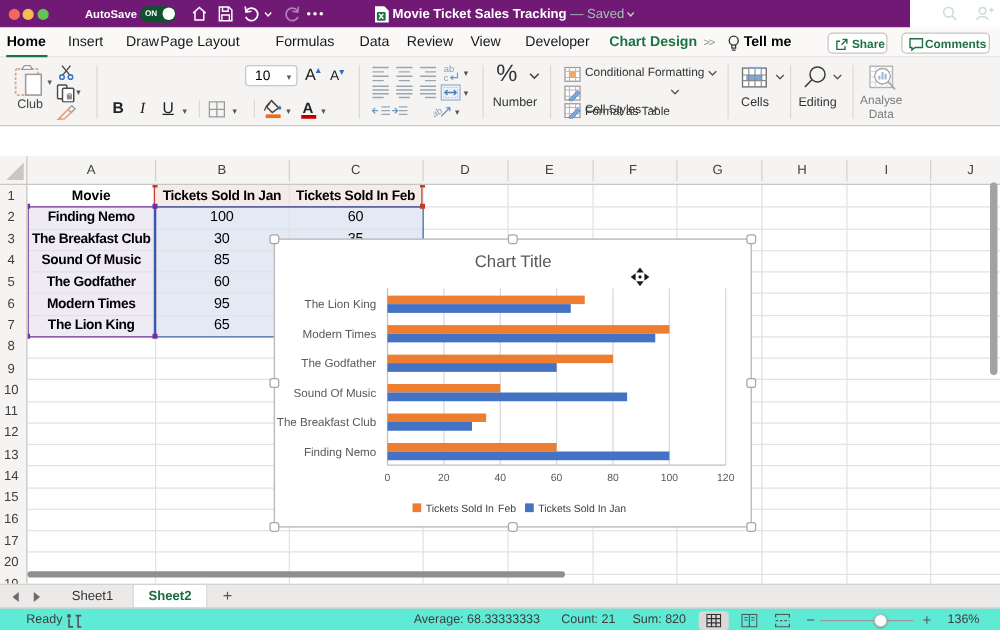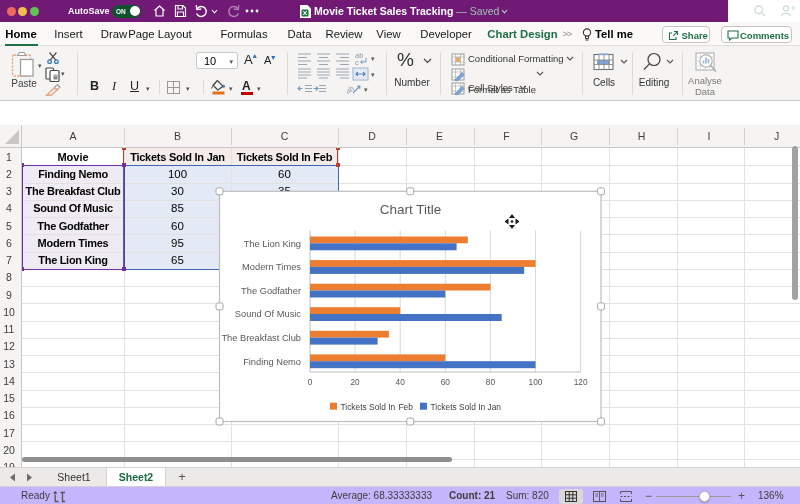--- a/index.html
+++ b/index.html
@@ -44,21 +44,21 @@
   .bold { font-weight:bold; }
   
   #hscroll { left:22px; top:456.5px; width:430px; height:5.5px; border-radius:3px;
     background:#8F8F8F; }
   #vscroll { left:791.5px; top:146px; width:6px; height:154px; border-radius:3px;
     background:#A2A2A2; }
   
   #tabbar { left:0; top:467px; width:800px; height:19px; background:#ECEAE9;
     border-top:1px solid #D5D3D2; }
   
-  #statusbar { left:0; top:486px; width:800px; height:18px; background:#c4b5fd;
+  #statusbar { left:0; top:486px; width:800px; height:18px; background:#5eead4;
     border-top:1px solid #D5D3D2; font-size:10px; color:#3d3d3d; }
   .st { position:absolute; top:0; line-height:18px; white-space:nowrap; }
 </style></head>
 <body>
 <div id="stage">
   <div class="abs" id="titlebar">
     <div class="abs tl" style="left:6.5px; background:#EE6A5F;"></div>
     <div class="abs tl" style="left:18px; background:#F5BD4F;"></div>
     <div class="abs tl" style="left:29.5px; background:#61C454;"></div>
     <div class="abs tbtxt" style="left:68px; font-weight:bold; font-size:9px;">AutoSave</div>
@@ -140,21 +140,21 @@
     </div>
   </div>
   <div class="abs" id="ribbon">
 
     <svg class="abs" style="left:11px; top:5px;" width="24" height="27" viewBox="0 0 24 27">
       <rect x="1.5" y="4" width="18" height="21" rx="1.5" fill="none" stroke="#E3A37E" stroke-width="1.4" stroke-dasharray="2.2 1.4"></rect>
       <path d="M6.5 4.5 L8.5 1.5 H13 L15 4.5 Z" fill="#fff" stroke="#9a9a9a" stroke-width="1.1"></path>
       <rect x="9.5" y="8.5" width="12.5" height="16.5" fill="#fff" stroke="#9a9a9a" stroke-width="1.2"></rect>
     </svg>
     <span class="chev" style="left:38px; top:16px;">▾</span>
-    <span class="rlabel" style="left:24px; top:31.5px; font-size:10px; color:#3d3d3d;">Paste</span>
+    <span class="rlabel" style="left:24px; top:31.5px; font-size:10px; color:#3d3d3d;">Club</span>
     <svg class="abs" style="left:47px; top:6px;" width="12" height="12" viewBox="0 0 12 12">
       <path d="M2.6 0.5 L9 8.3 M9.4 0.5 L3 8.3" stroke="#4a4a4a" stroke-width="1.2"></path>
       <circle cx="2.6" cy="9.7" r="1.8" fill="none" stroke="#3B78C4" stroke-width="1.3"></circle>
       <circle cx="9.4" cy="9.7" r="1.8" fill="none" stroke="#3B78C4" stroke-width="1.3"></circle>
     </svg>
     <svg class="abs" style="left:45px; top:21px;" width="15" height="15" viewBox="0 0 15 15">
       <rect x="1" y="1" width="7.5" height="11" rx="1" fill="#fff" stroke="#4a4a4a" stroke-width="1.2"></rect>
       <rect x="5" y="3.5" width="9" height="11" rx="1" fill="#fff" stroke="#4a4a4a" stroke-width="1.2"></rect>
       <rect x="8.5" y="7.5" width="4" height="5" fill="#888"></rect>
       <path d="M8.5 7.5 L10.5 9 L12.5 7.5" stroke="#fff" stroke-width="0.7" fill="none"></path>
@@ -497,21 +497,21 @@
     <span class="abs" style="left:136px; top:3px; transform:translateX(-50%); font-size:10.5px; font-weight:bold; color:#1A6B41;">Sheet2</span>
     <span class="abs" style="left:182px; top:1px; transform:translateX(-50%); font-size:13px; color:#555;">+</span>
   </div>
   <div class="abs" id="statusbar">
     <span class="st" style="left:21px;">Ready</span>
     <svg class="abs" style="left:53px; top:4px;" width="13" height="12" viewBox="0 0 13 12">
       <circle cx="2.2" cy="1.8" r="1.6" fill="#555"></circle>
       <path d="M2.2 4 V10.5 H5.5 M7.5 1.5 H12 M9.5 1.5 V10.5 H12" fill="none" stroke="#555" stroke-width="1.3"></path>
     </svg>
     <span class="st" style="left:331px;">Average: 68.33333333</span>
-    <span class="st" style="left:449px;font-weight:bold;">Count: 21</span>
+    <span class="st" style="left:449px;">Count: 21</span>
     <span class="st" style="left:506px;">Sum: 820</span>
     <div class="abs" style="left:559px; top:1.5px; width:24px; height:15px; background:#DBD9D8; border-radius:3px;"></div>
     <svg class="abs" style="left:565px; top:3.5px;" width="12" height="11" viewBox="0 0 12 11">
       <rect x="0.5" y="0.5" width="11" height="10" fill="none" stroke="#333" stroke-width="1"></rect>
       <path d="M0.5 3.8 H11.5 M0.5 7.2 H11.5 M4.2 0.5 V10.5 M7.8 0.5 V10.5" stroke="#333" stroke-width="1"></path>
     </svg>
     <svg class="abs" style="left:593px; top:3.5px;" width="13" height="11" viewBox="0 0 13 11">
       <rect x="0.5" y="0.5" width="12" height="10" fill="none" stroke="#555" stroke-width="1"></rect>
       <path d="M6.5 0.5 V10.5 M2.5 3 H5 M2.5 5 H5 M8 3 H10.5 M8 5 H10.5" stroke="#555" stroke-width="0.9"></path>
     </svg>

